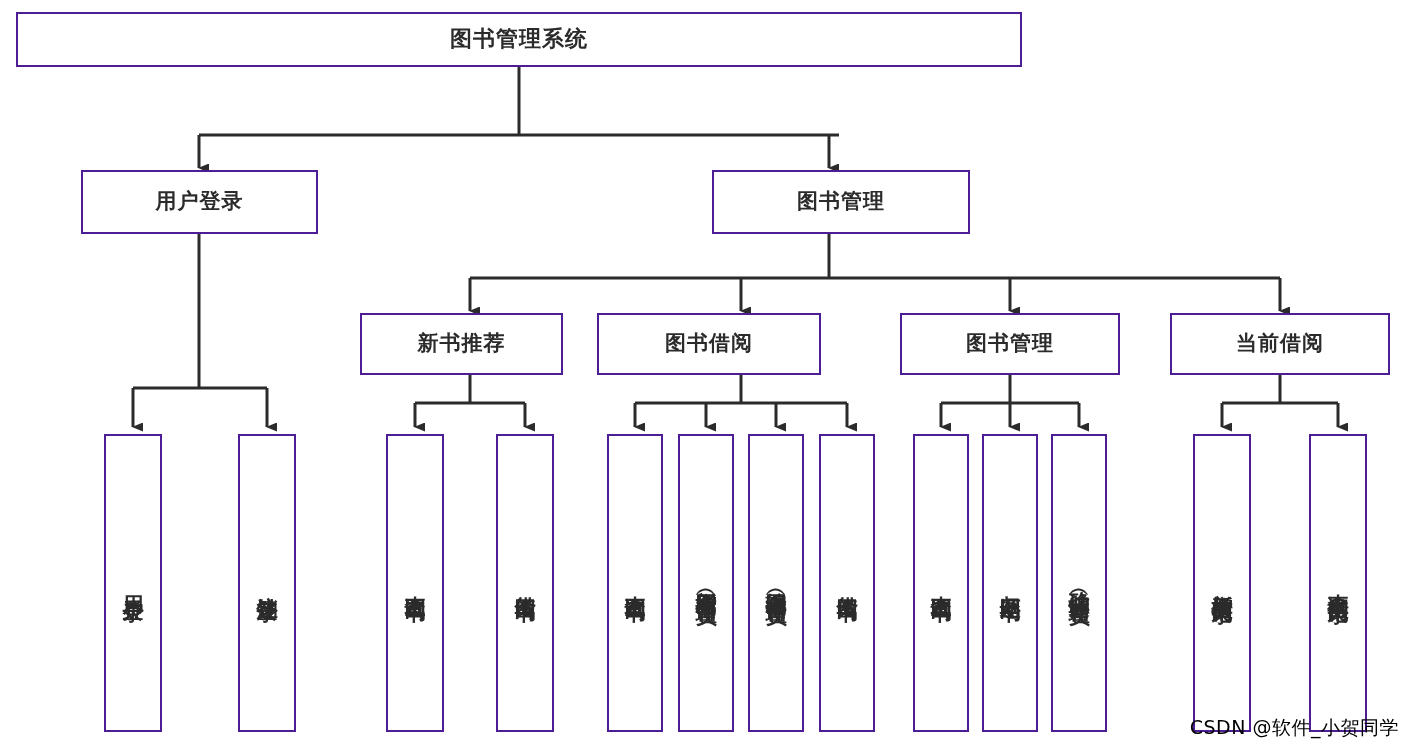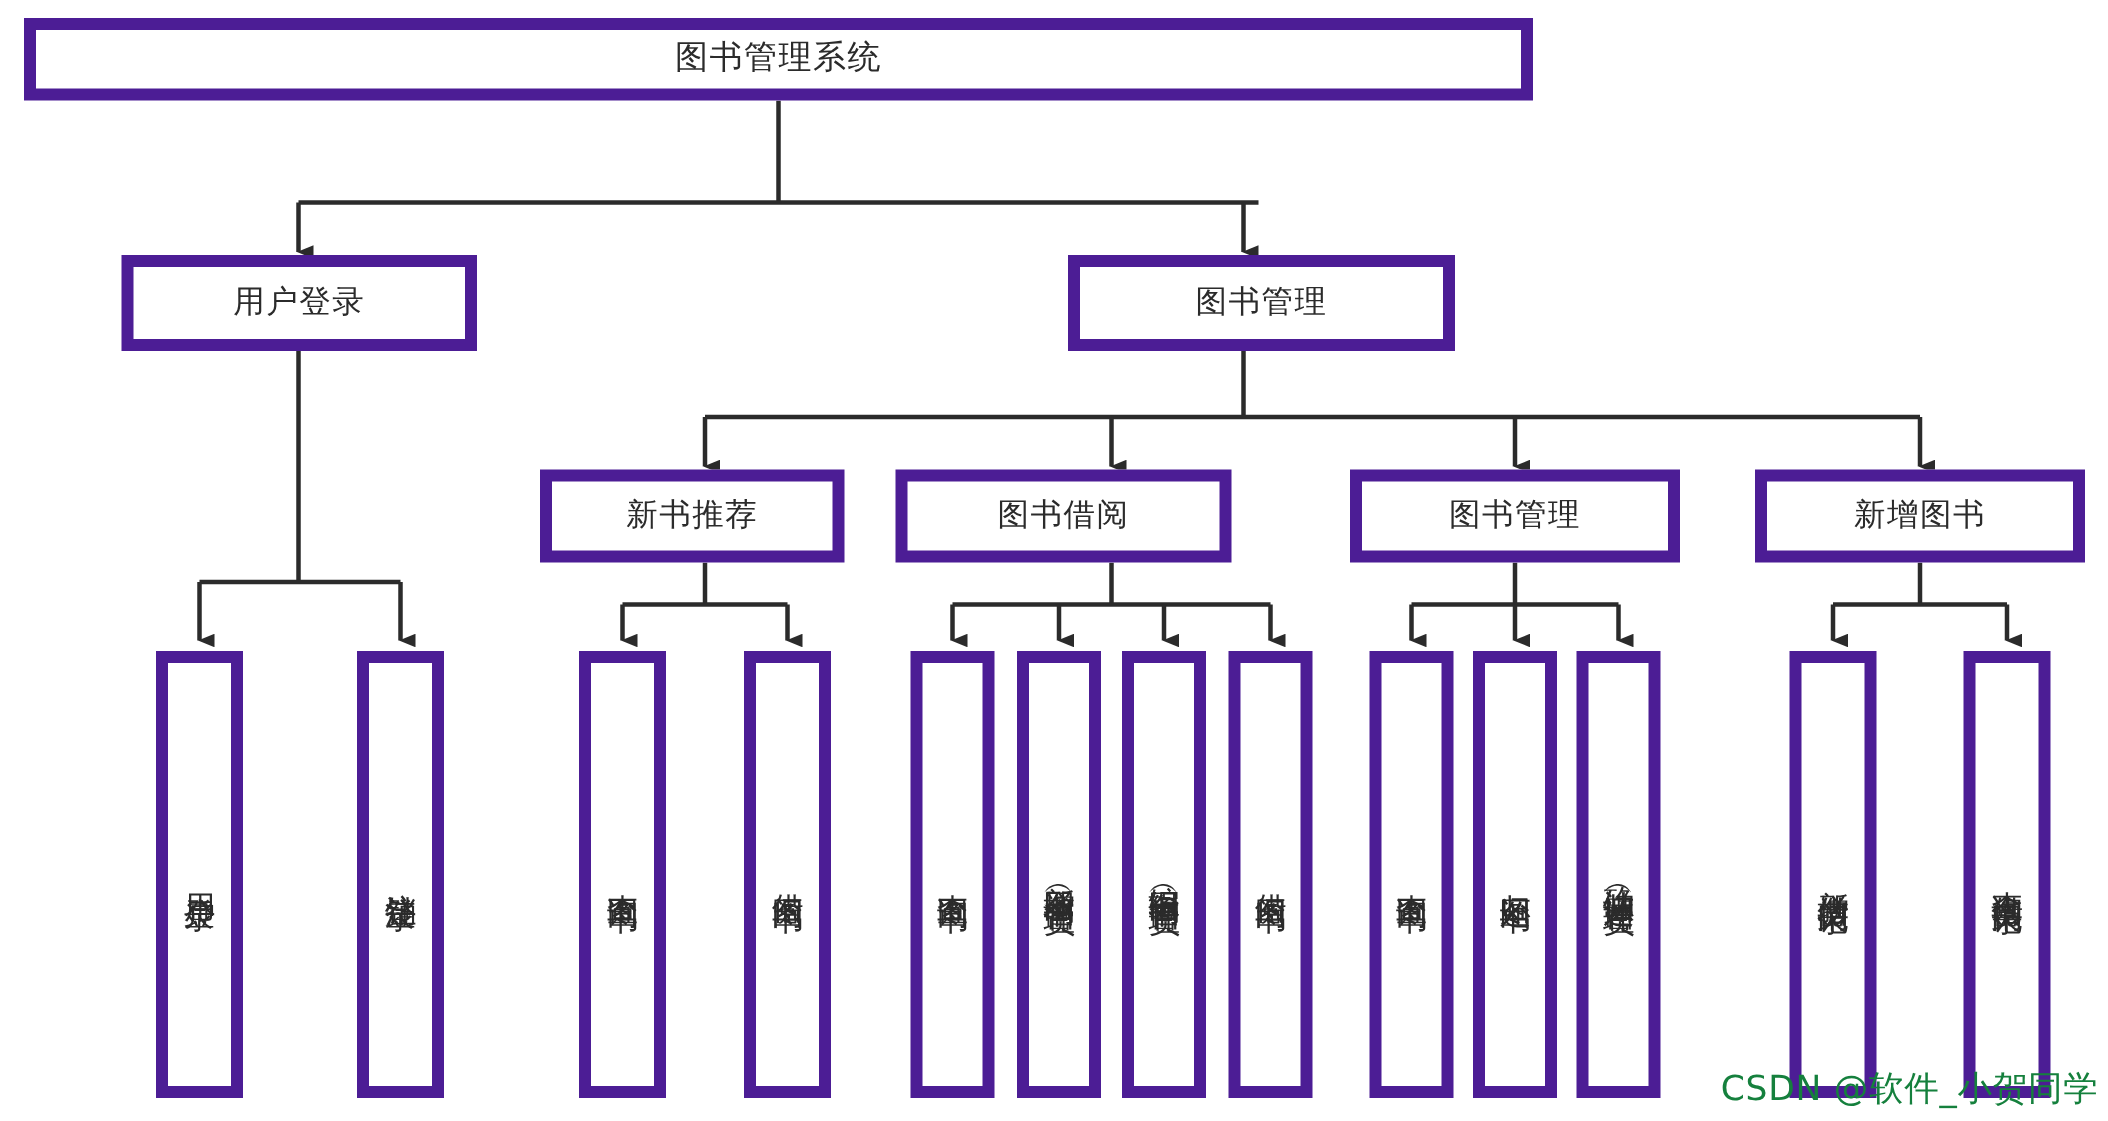--- a/index.html
+++ b/index.html
@@ -25,26 +25,27 @@
     position: absolute;
     left: 0;
     top: 0;
     width: 1405px;
     height: 747px;
     pointer-events: none;
   }
   .node {
     position: absolute;
     box-sizing: border-box;
-    border: 8px solid #4c1d95;
+    border: 2px solid #4c1d95;
     background: #ffffff;
     display: flex;
     align-items: center;
     justify-content: center;
     color: #2b2b2b;
+    font-weight: bold;
   }
   .node-h .label {
     font-size: 21px;
     letter-spacing: 1px;
     line-height: 1.2;
     white-space: nowrap;
   }
   .node-v {
     align-items: center;
     justify-content: center;
@@ -58,22 +59,22 @@
     white-space: nowrap;
     text-align: center;
   }
   #root-node .label {
     font-size: 22px;
   }
   #watermark {
     position: absolute;
     right: 6px;
     bottom: 6px;
-    font-size: 23px;
-    color: #15803d;
+    font-size: 19px;
+    color: #000000;
     letter-spacing: 0.5px;
     white-space: nowrap;
   }
 </style>
 </head>
 <body>
 
 <div id="canvas">
 
   <svg id="svg-layer" viewBox="0 0 1405 747" width="1405" height="747" xmlns="http://www.w3.org/2000/svg">
@@ -143,21 +144,21 @@
   <div class="node node-h" style="left:360px; top:313px; width:203px; height:62px;">
     <span class="label">新书推荐</span>
   </div>
   <div class="node node-h" style="left:597px; top:313px; width:224px; height:62px;">
     <span class="label">图书借阅</span>
   </div>
   <div class="node node-h" style="left:900px; top:313px; width:220px; height:62px;">
     <span class="label">图书管理</span>
   </div>
   <div class="node node-h" style="left:1170px; top:313px; width:220px; height:62px;">
-    <span class="label">新增图书</span>
+    <span class="label">当前借阅</span>
   </div>
 
   <div class="node node-v" style="left:104px; top:434px; width:58px; height:298px;">
     <span class="label">用户登录</span>
   </div>
   <div class="node node-v" style="left:238px; top:434px; width:58px; height:298px;">
     <span class="label">注销登录</span>
   </div>
 
   <div class="node node-v" style="left:386px; top:434px; width:58px; height:298px;">

